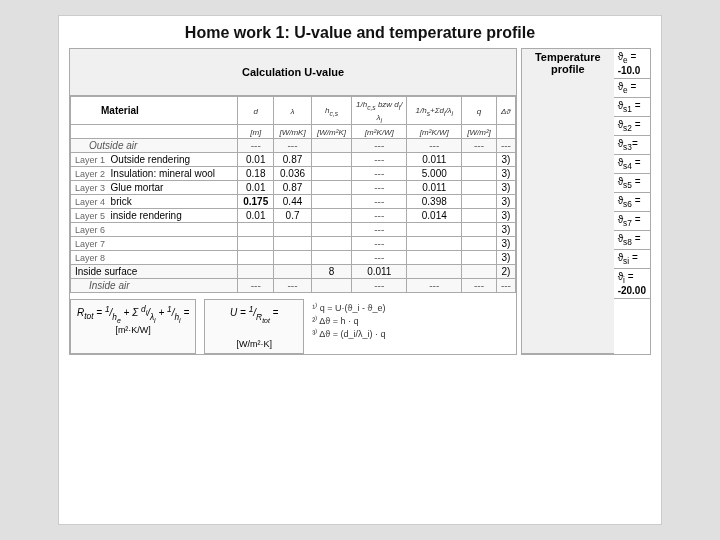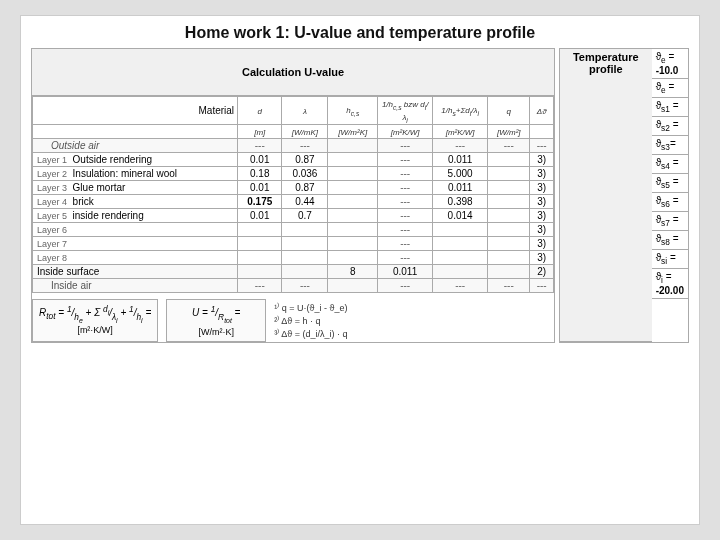--- a/index.html
+++ b/index.html
@@ -8,21 +8,21 @@
       display: flex;
       align-items: center;
       justify-content: center;
       width: 720px;
       height: 540px;
       font-family: Arial, sans-serif;
       font-size: 11px;
     }
     .page {
       background: white;
-      width: 680px;
+      width: 604px;
       min-height: 510px;
       border: 1px solid #ccc;
       padding: 8px 10px;
     }
     .page-title {
       text-align: center;
       font-size: 16px;
       font-weight: bold;
       margin-bottom: 6px;
       color: #111;
@@ -125,21 +125,21 @@
 <div class="page">
   <div class="page-title">Home work 1: U-value and temperature profile</div>
 
   <div class="main-layout">
 
     <div class="left-table">
       <div class="section-header">Calculation U-value</div>
       <table>
         <thead>
           <tr>
-            <td class="col-material" style="font-weight:normal; text-align:right;padding-left:30px;">Material</td>
+            <td class="col-material" style="font-weight:bold; text-align:left;padding-left:30px;">Material</td>
             <td><span class="header-units">d</span></td>
             <td><span class="header-units">λ</span></td>
             <td><span class="header-units">h<sub>c,s</sub></span></td>
             <td style="width:55px;"><span class="header-units">1/h<sub>c,s</sub> bzw d<sub>i</sub>/λ<sub>i</sub></span></td>
             <td style="width:55px;"><span class="header-units">1/h<sub>s</sub>+Σd<sub>i</sub>/λ<sub>i</sub></span></td>
             <td><span class="header-units">q</span></td>
             <td><span class="header-units">Δϑ</span></td>
           </tr>
           <tr>
             <td></td>
@@ -269,21 +269,21 @@
             <td></td>
             <td></td>
             <td>8</td>
             <td>0.011</td>
             <td></td>
             <td></td>
             <td>2)</td>
           </tr>
 
           <tr class="row-inside-air">
-            <td class="col-material" style="padding-left:18px; color:#555;">Inside air</td>
+            <td class="col-material" style="padding-left:18px; font-style:italic; color:#555;">Inside air</td>
             <td class="dash">---</td>
             <td class="dash">---</td>
             <td></td>
             <td class="dash">---</td>
             <td class="dash">---</td>
             <td class="dash">---</td>
             <td class="dash">---</td>
           </tr>
         </tbody>
       </table>
@@ -292,21 +292,21 @@
         <div class="formula-box">
           <div class="formula-text">
             R<sub>tot</sub> = <sup>1</sup>/<sub>h<sub>e</sub></sub> + Σ <sup>d<sub>i</sub></sup>/<sub>λ<sub>i</sub></sub> + <sup>1</sup>/<sub>h<sub>i</sub></sub> =
           </div>
           <div style="text-align:center; font-size:9px; margin-top:2px;">[m²·K/W]</div>
         </div>
         <div class="formula-box">
           <div class="formula-text">
             U = <sup>1</sup>/<sub>R<sub>tot</sub></sub> =
           </div>
-          <div style="text-align:center; font-size:9px; margin-top:4px;">[W/m²·K]</div>
+          <div style="text-align:center; font-size:9px; margin-top:16px;">[W/m²·K]</div>
         </div>
         <div class="footnotes">
           <div>¹⁾ q = U·(ϑ_i - ϑ_e)</div>
           <div>²⁾ Δϑ = h · q</div>
           <div>³⁾ Δϑ = (d_i/λ_i) · q</div>
         </div>
       </div>
     </div>
 
     <div class="right-section">

